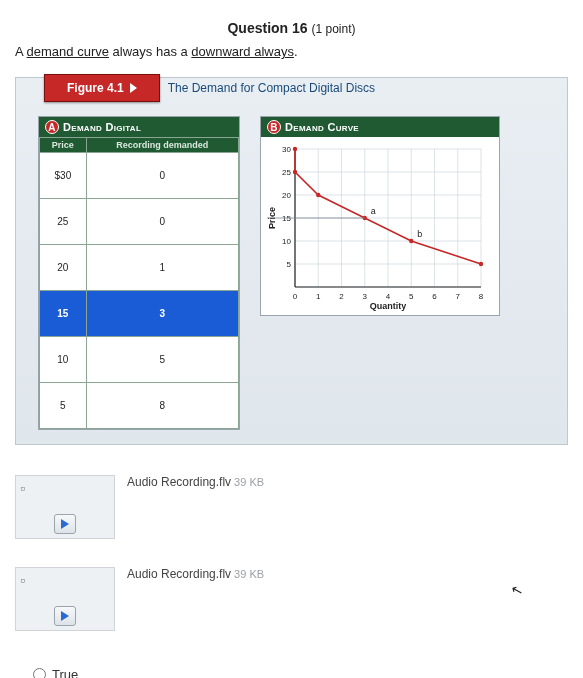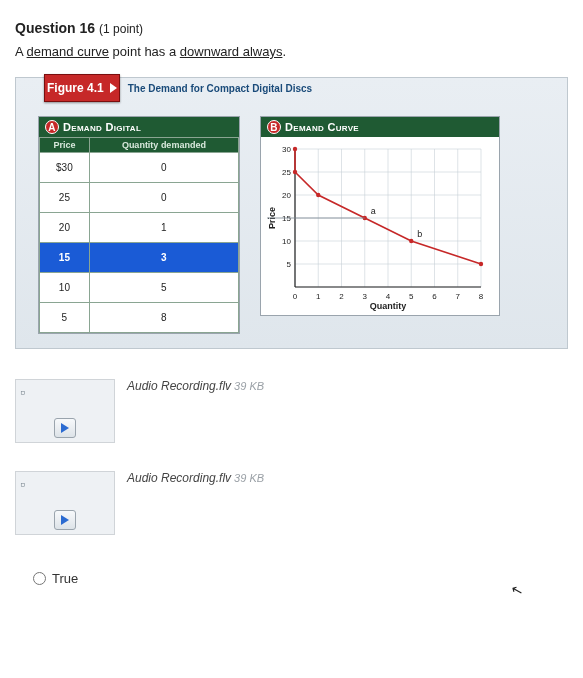--- a/index.html
+++ b/index.html
@@ -1,59 +1,59 @@
 <!DOCTYPE html>
 <html><head>
 <meta charset="utf-8">
 <style>
   * { box-sizing: border-box; margin: 0; padding: 0; }
   body { font-family: Arial, Helvetica, sans-serif; background: #fff; width: 583px; padding: 20px 15px; font-size: 13px; color: #222; }
-  .qheader { font-weight: bold; font-size: 14px; margin-bottom: 8px; }
+  .qheader { font-weight: bold; font-size: 14px; margin-bottom: 8px; text-align: center; }
   .qheader .pts { font-weight: normal; font-size: 12px; }
   .prompt { font-size: 13px; margin-bottom: 18px; }
   .u { text-decoration: underline; }
   .figure-box { border: 1px solid #bfc8cf; background: linear-gradient(#e9eef3,#dfe6ec); padding: 0 0 14px 0; position: relative; }
   .figure-tab-row { display:flex; align-items:center; gap:8px; position:relative; top:-4px; }
-  .figure-tab { background:#c62828; color:#fff; font-weight:bold; font-size:12px; padding:6px 2px; border:1px solid #7a0e0e; box-shadow:0 1px 2px rgba(0,0,0,.4); display:flex; align-items:center; gap:6px; margin-left:28px;}
+  .figure-tab { background:#c62828; color:#fff; font-weight:bold; font-size:12px; padding:6px 22px; border:1px solid #7a0e0e; box-shadow:0 1px 2px rgba(0,0,0,.4); display:flex; align-items:center; gap:6px; margin-left:28px;}
   .figure-tab .tri { width:0;height:0;border-top:5px solid transparent;border-bottom:5px solid transparent;border-left:7px solid #fff; }
-  .figure-title { font-weight:bold; color:#1a4b7a; font-size:10px; }
+  .figure-title { font-weight:normal; color:#1a4b7a; font-size:12px; }
   .panels { display:flex; gap:20px; padding: 10px 12px 0 22px; align-items:flex-start; }
   .panel { background:#fff; border:1px solid #9aa4ad; font-size:11px; }
   .panel-header { background:#1f5a33; color:#fff; font-weight:bold; padding:3px 6px; font-variant:small-caps; display:flex; align-items:center; gap:4px; font-size:11px; letter-spacing:.3px;}
   .badge { background:#c62828; color:#fff; border-radius:50%; width:14px; height:14px; display:inline-flex; align-items:center; justify-content:center; font-size:10px; font-weight:bold; border:1px solid #fff; }
   table.sched { border-collapse:collapse; width:200px; font-size:10px; }
   table.sched th { background:#1f5a33; color:#d8e8dc; font-weight:bold; padding:2px 4px; border:1px solid #8aa592; font-size:9px; }
-  table.sched td { border:1px solid #8aa592; padding:9px 4px; text-align:center; }
+  table.sched td { border:1px solid #8aa592; padding:17px 4px; text-align:center; }
   tr.hl td { background:#1a5bd6; color:#fff; font-weight:bold; }
   .chart-panel { width:240px; }
   .chart-body { padding:6px 6px 2px 6px; background:#fff; }
   svg.chart { display:block; }
   .audio-block { margin-top:30px; display:flex; flex-direction:column; gap:28px; }
   .audio-item { display:flex; align-items:flex-start; gap:12px; }
   .thumb { width:100px; height:64px; border:1px solid #d0d4d8; background:#eef1f4; position:relative; }
   .thumb .broken { position:absolute; top:4px; left:4px; font-size:14px; color:#77838c; }
   .playbtn { position:absolute; bottom:4px; left:38px; width:22px; height:20px; background:linear-gradient(#f7f9fb,#dde3e8); border:1px solid #9aa4ad; border-radius:3px; display:flex; align-items:center; justify-content:center; }
   .playbtn .t { width:0;height:0;border-top:5px solid transparent;border-bottom:5px solid transparent;border-left:8px solid #2b6bd1; }
-  .audio-meta { font-size:12px; color:#444;font-style:italic; }
+  .audio-meta { font-size:12px; color:#444; }
   .audio-meta .sz { color:#9aa0a6; font-size:11px; }
   .answers { margin-top:36px; margin-left:18px; font-size:13px; color:#333; }
   .answers label { display:flex; align-items:center; gap:6px; margin-bottom:8px; cursor:pointer; }
   .answers input { cursor:pointer; }
   .cursor-arrow { position:absolute; right:60px; top:582px; font-size:14px; color:#222; transform:rotate(-15deg);}
 </style>
 </head>
 <body>
 
 <div class="qheader">
   <span>Question 16</span>
   <span class="pts">(1 point)</span>
 </div>
 
 <p class="prompt">
-  <span>A </span><span class="u">demand curve</span><span> point has a </span><span class="u">downward always</span><span>.</span>
+  <span>A </span><span class="u">demand curve</span><span> always has a </span><span class="u">downward always</span><span>.</span>
 </p>
 
 <div class="figure-box">
   <div class="figure-tab-row">
     <div class="figure-tab">
       <span>Figure 4.1</span>
       <span class="tri"></span>
     </div>
     <div class="figure-title">The Demand for Compact Digital Discs</div>
   </div>
@@ -62,21 +62,21 @@
 
     <div class="panel" style="position:relative;">
       <div class="panel-header">
         <span class="badge">A</span>
         <span>Demand Digital</span>
       </div>
       <table class="sched">
         <thead>
           <tr>
             <th>Price</th>
-            <th>Quantity demanded</th>
+            <th>Recording demanded</th>
           </tr>
         </thead>
         <tbody id="sched-body">
             <tr>
               <td>$30</td>
               <td>0</td>
             </tr>
             <tr>
               <td>25</td>
               <td>0</td>

